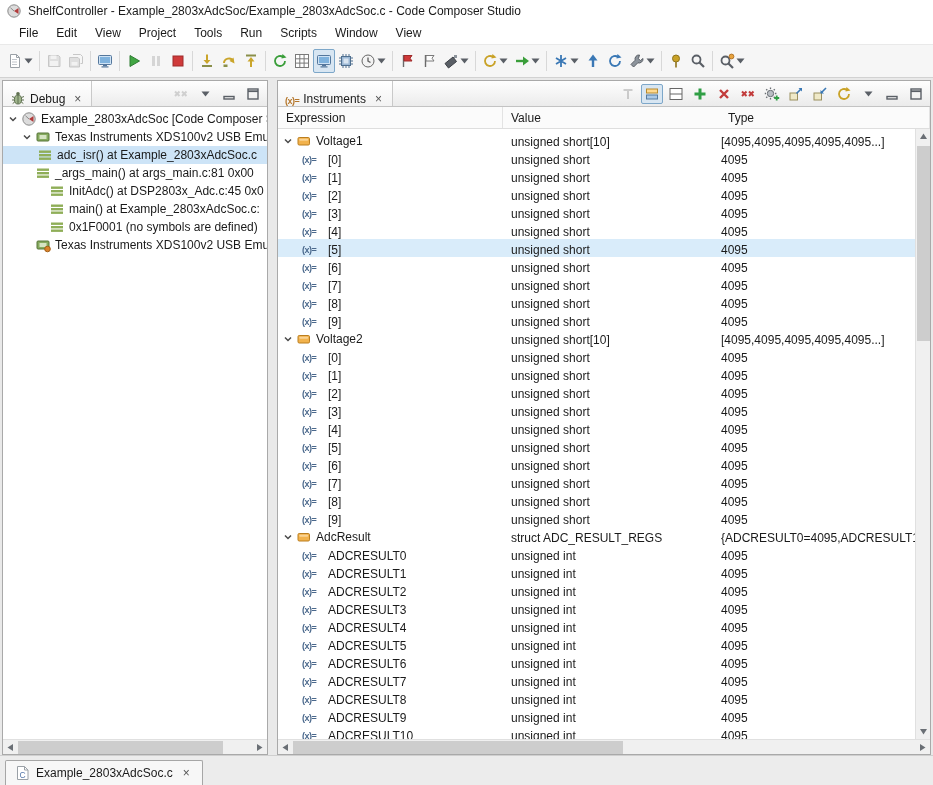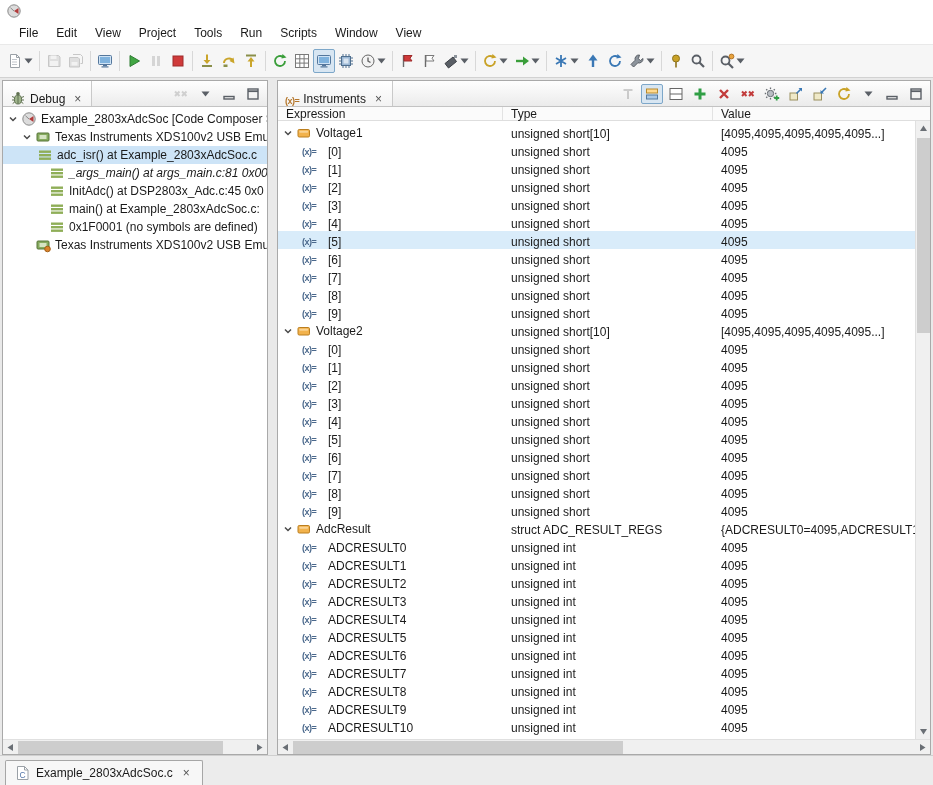--- a/index.html
+++ b/index.html
@@ -33,21 +33,21 @@
   .ptools{margin-left:auto;display:flex;align-items:center;gap:2px;padding-right:3px}
   .ptools .tbtn{height:20px;min-width:20px}
   .exprtabicn{color:#b5762a;font-size:9px;font-weight:bold;letter-spacing:-.5px}
 
   .tree{flex:1;overflow:hidden;padding-top:3px}
   .trow{height:18px;display:flex;align-items:center;white-space:nowrap;overflow:hidden}
   .trow.sel{background:#cde4f7}
   .texp{width:16px;display:inline-flex;justify-content:center;flex:none}
   .tlabel{margin-left:4px}
 
-  .thead{height:14px;flex:none;display:flex;align-items:center;background:#fbfbfb;border-bottom:1px solid #dedede}
+  .thead{height:22px;flex:none;display:flex;align-items:center;background:#fbfbfb;border-bottom:1px solid #dedede}
   .th{padding:0 8px;height:100%;display:flex;align-items:center;border-right:1px solid #e3e3e3}
   .th.c0{width:225px;flex:none}.th.c1{width:210px;flex:none}.th.c2{flex:1;border-right:none}
 
   .tbodywrap{flex:1;position:relative;overflow:hidden}
   .tbody{position:absolute;left:0;top:0;right:15px;bottom:0;overflow:hidden;padding-top:2px}
   .erow{height:18px;display:flex;align-items:flex-end;white-space:nowrap}
   .erow.sel{background:#d9ecfa}
   .ec0{width:225px;flex:none;display:flex;align-items:center;overflow:hidden}
   .ec1{width:210px;flex:none;padding-left:8px;overflow:hidden}
   .ec2{flex:1;padding-left:8px;overflow:hidden}
@@ -73,20 +73,21 @@
 <div class="window">
 
   <div class="titlebar">
     <span class="icn" id="appicn">
         <svg width="16" height="16">
           <circle cx="8" cy="8" r="6.2" fill="#dcdcdc" stroke="#8a8a8a"></circle>
           <path d="M8 8l4.5-3v6z" fill="#b23b3b"></path>
           <path d="M8 8L4.5 4.8" stroke="#8a8a8a"></path>
         </svg>
       </span>
+    <span class="apptitle">ShelfController - Example_2803xAdcSoc/Example_2803xAdcSoc.c - Code Composer Studio</span>
   </div>
 
   <div class="menubar" id="menubar">
       <div class="mitem">File</div>
       <div class="mitem">Edit</div>
       <div class="mitem">View</div>
       <div class="mitem">Project</div>
       <div class="mitem">Tools</div>
       <div class="mitem">Run</div>
       <div class="mitem">Scripts</div>
@@ -454,21 +455,21 @@
             <span class="texp"></span>
             <span class="icn">
               <svg width="16" height="16">
                 <rect x="2" y="3.5" width="12" height="2.4" fill="#8fae58"></rect>
                 <rect x="2" y="7" width="12" height="2.4" fill="#8fae58"></rect>
                 <rect x="2" y="10.5" width="12" height="2.4" fill="#8fae58"></rect>
               </svg>
             </span>
             <span class="tlabel">adc_isr() at Example_2803xAdcSoc.c</span>
           </div>
-          <div class="trow" style="padding-left: 30px; font-style: italic;">
+          <div class="trow" style="padding-left: 16px;">
             <span class="texp"></span>
             <span class="icn">
               <svg width="16" height="16">
                 <rect x="2" y="3.5" width="12" height="2.4" fill="#8fae58"></rect>
                 <rect x="2" y="7" width="12" height="2.4" fill="#8fae58"></rect>
                 <rect x="2" y="10.5" width="12" height="2.4" fill="#8fae58"></rect>
               </svg>
             </span>
             <span class="tlabel">_args_main() at args_main.c:81 0x00</span>
           </div>
@@ -641,22 +642,22 @@
                 <svg width="16" height="16">
                   <rect x="3" y="3" width="10" height="10" fill="none" stroke="#5a5f66" stroke-width="1.4"></rect>
                   <line x1="3" y1="5.2" x2="13" y2="5.2" stroke="#5a5f66" stroke-width="1.8"></line>
                 </svg>
               </span>
             </div>
           </div>
       </div>
       <div class="thead">
         <div class="th c0">Expression</div>
+        <div class="th c2">Value</div>
         <div class="th c1">Type</div>
-        <div class="th c2">Value</div>
       </div>
       <div class="tbodywrap">
         <div class="tbody" id="exprbody">
             <div class="erow">
               <div class="ec0" style="padding-left: 2px;">
                 <span class="texp">
                   <svg width="16" height="16">
                     <polyline points="5,6.5 8,9.5 11,6.5" fill="none" stroke="#4a4a4a" stroke-width="1.5"></polyline>
                   </svg>
                 </span>

